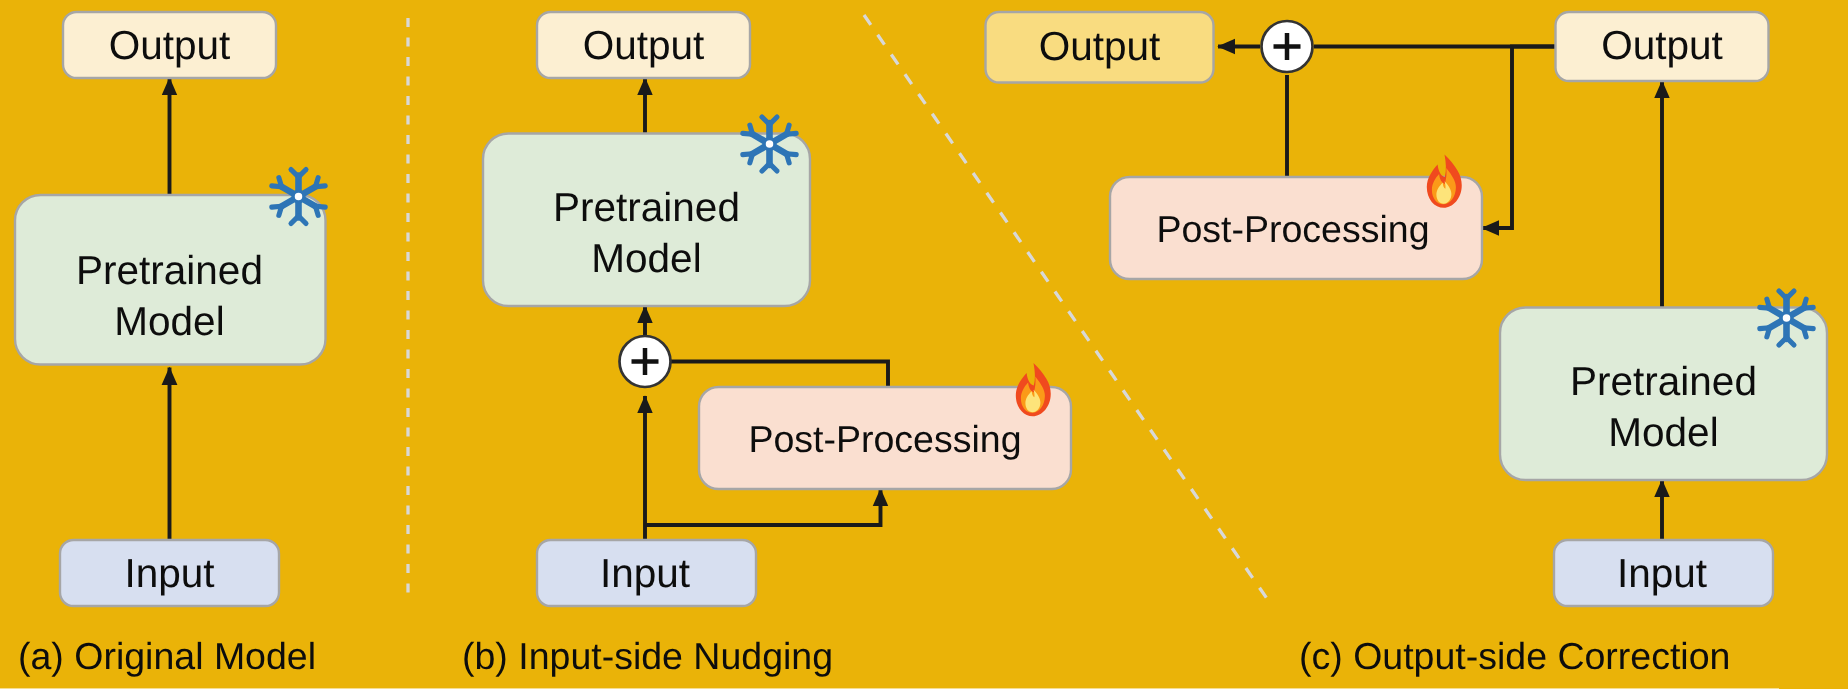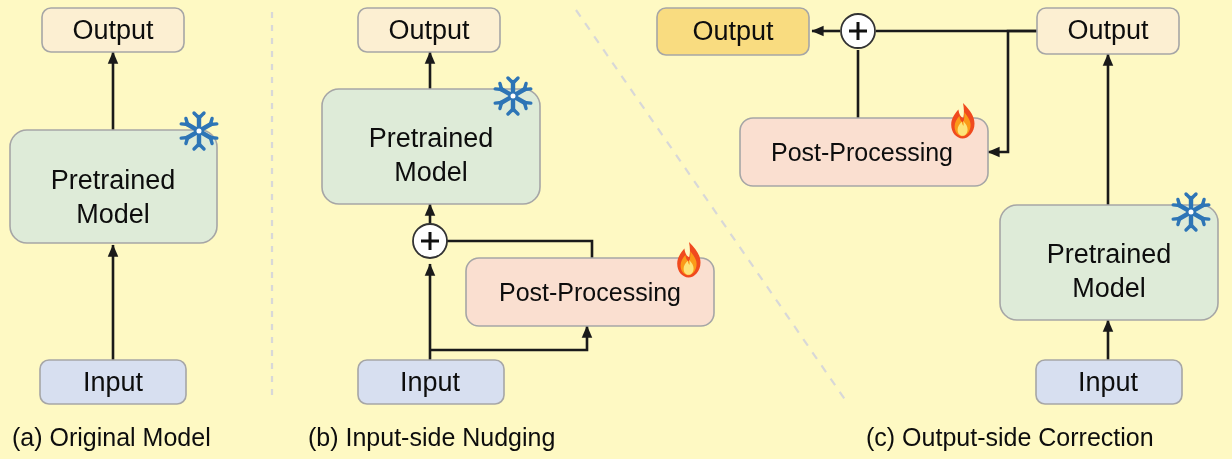--- a/index.html
+++ b/index.html
@@ -1,17 +1,17 @@
 <!DOCTYPE html>
 <html><head>
 <meta charset="utf-8">
 <style>
   html,body{margin:0;padding:0;background:#ffffff;}
   body{width:1232px;height:459px;font-family:"Liberation Sans",sans-serif;}
-  #stage{position:relative;width:1232px;height:459px;overflow:hidden;background:#fef9c3;}
+  #stage{position:relative;width:1232px;height:459px;overflow:hidden;background:#eab308;}
   svg#diagram{position:absolute;left:0;top:0;width:1232px;height:459px;}
   .box-label{font-family:"Liberation Sans",sans-serif;font-size:27px;fill:#0d0d0d;}
   .box-label.small{font-size:25px;}
   .caption{font-family:"Liberation Sans",sans-serif;font-size:25px;fill:#0d0d0d;}
   .plus-sign{font-family:"Liberation Sans",sans-serif;font-size:30px;font-weight:700;fill:#111;}
 </style>
 </head>
 <body>
 
 <div id="stage">

